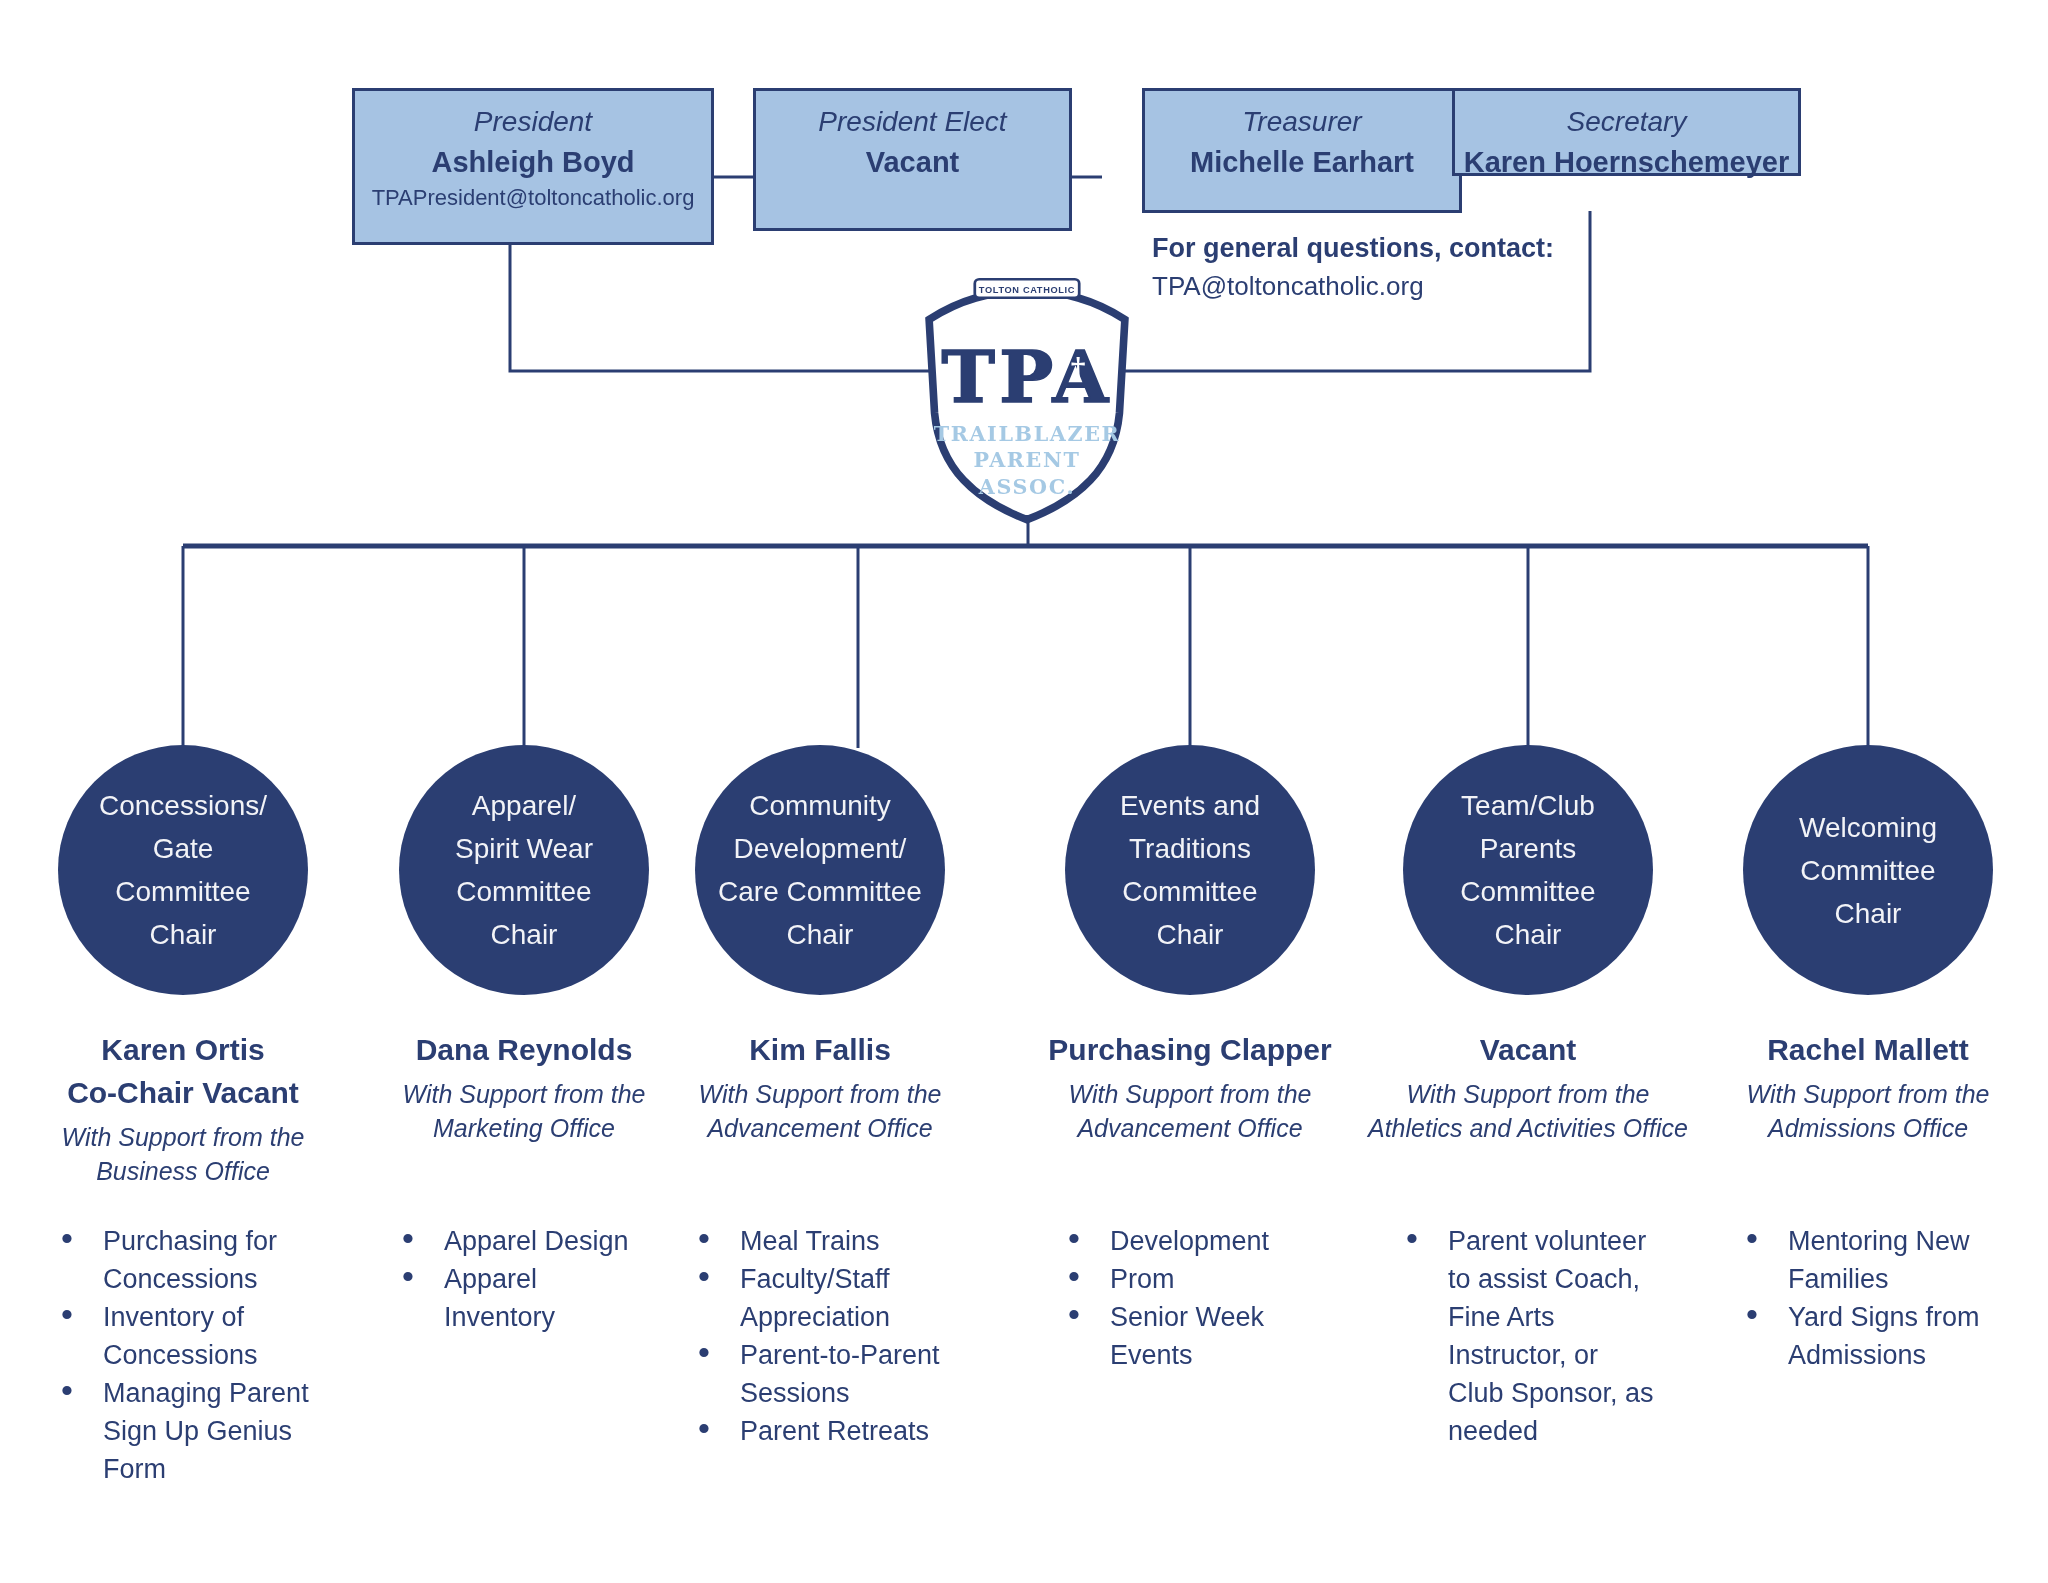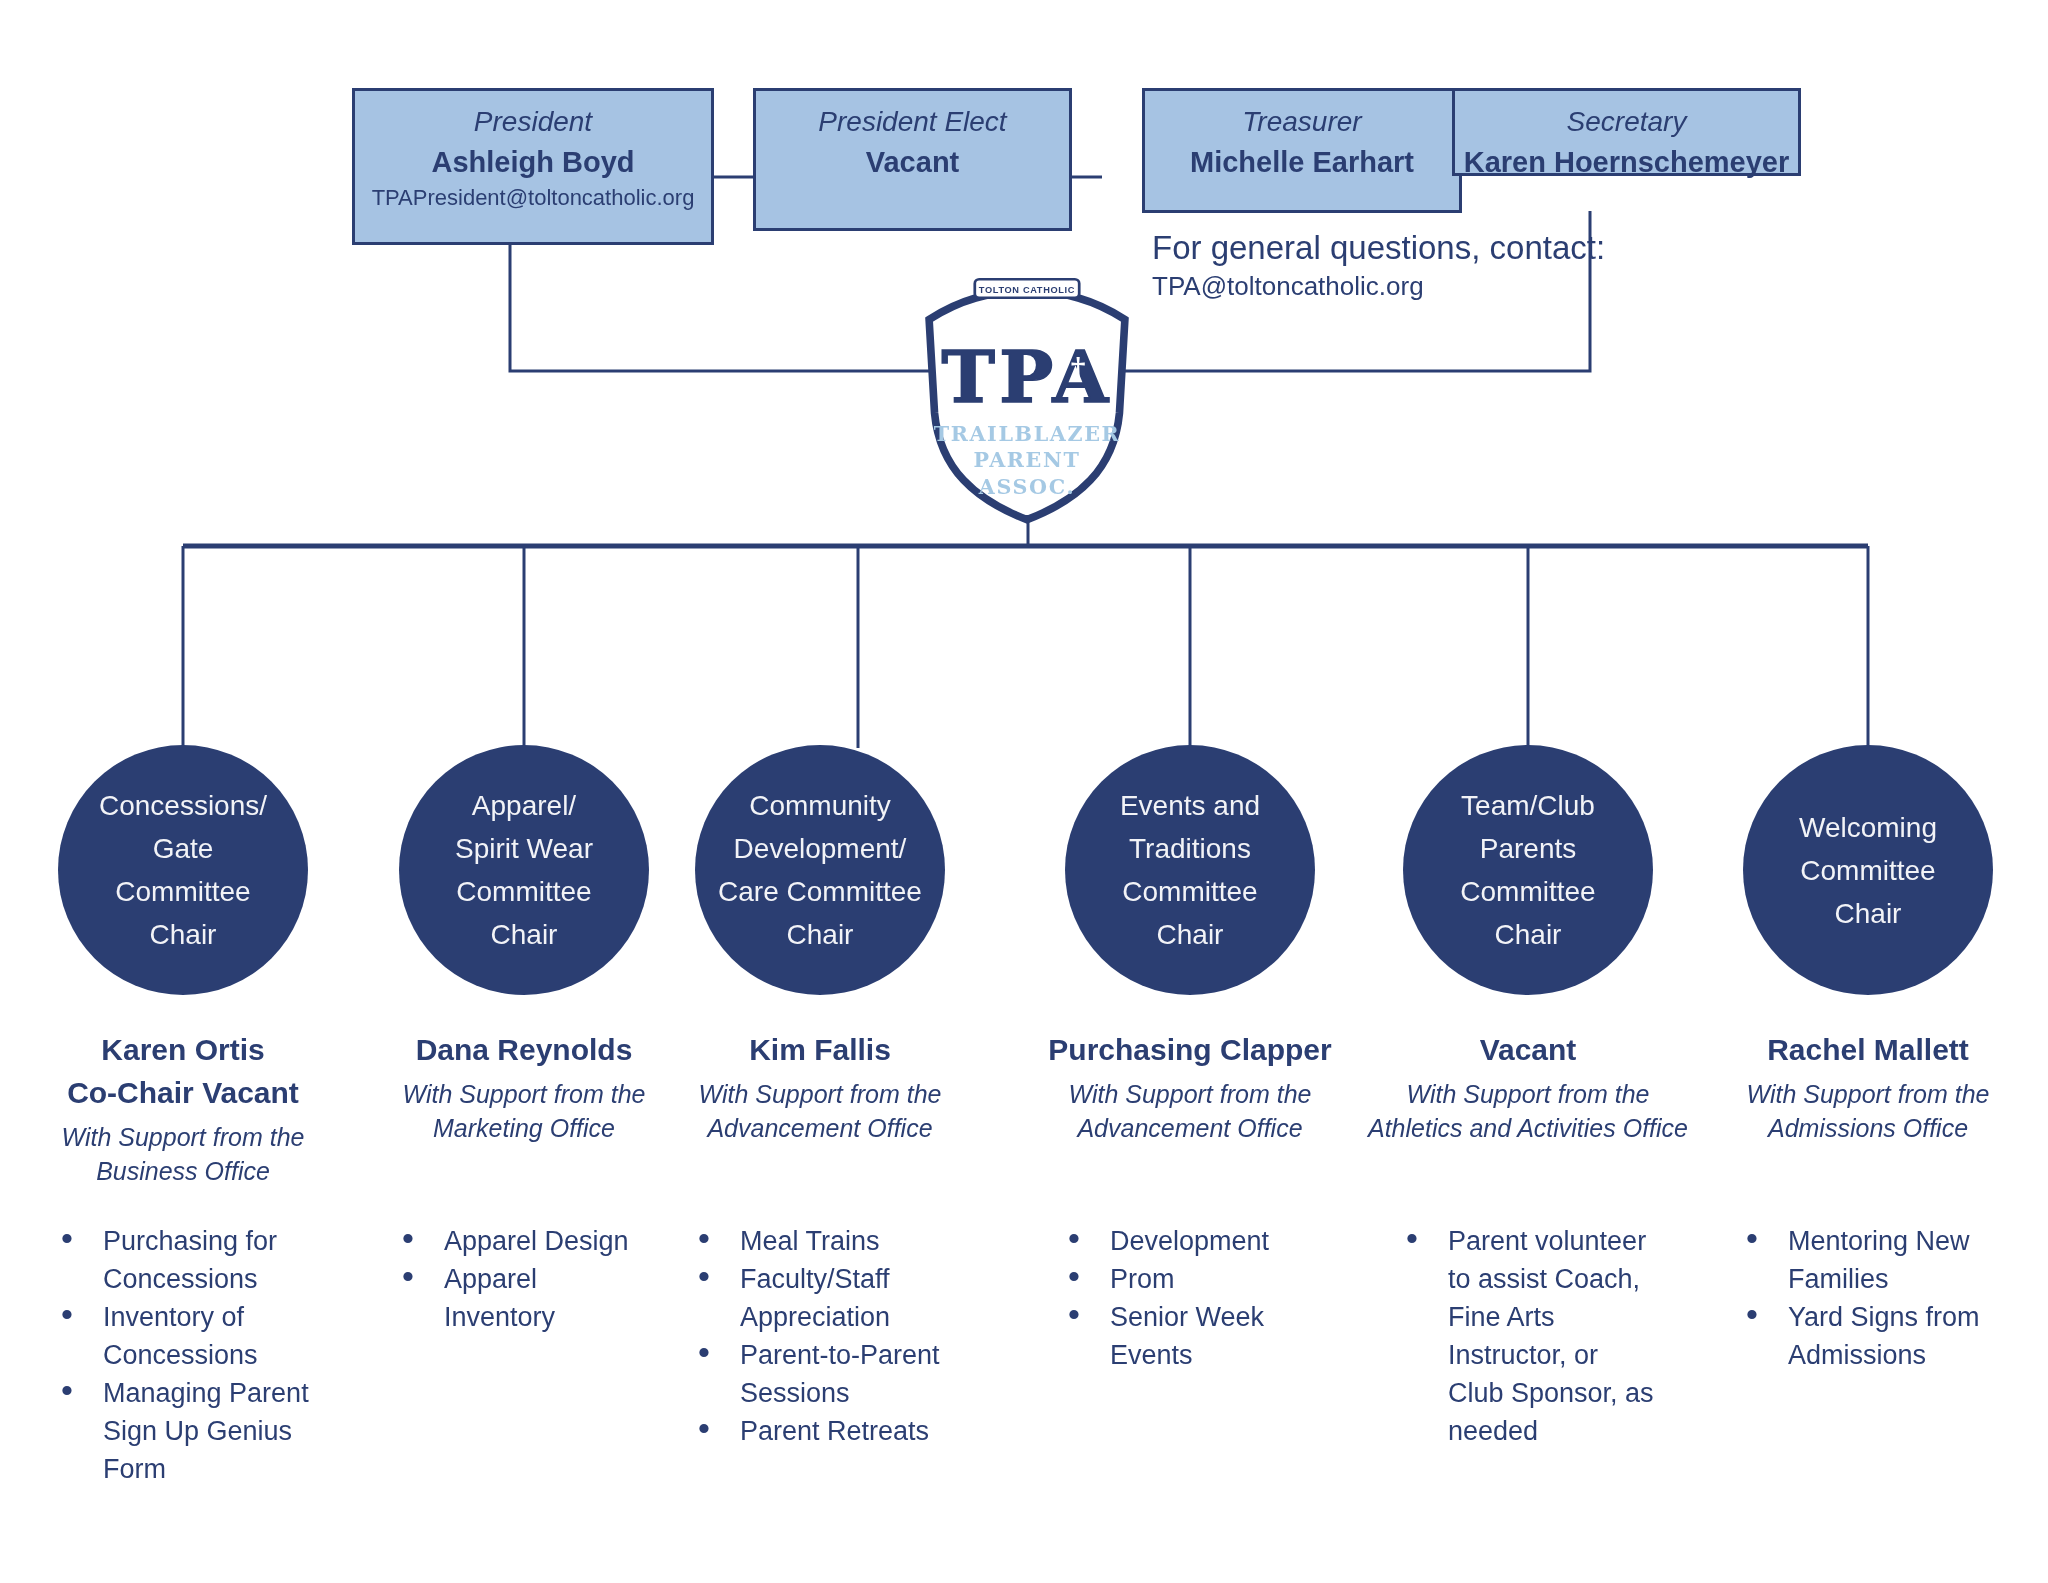--- a/index.html
+++ b/index.html
@@ -15,21 +15,21 @@
     display:flex; flex-direction:column; align-items:center; justify-content:flex-start;
     padding-top:12px; text-align:center;
   }
   .officer-title { font-style:italic; font-size:28px; line-height:38px; }
   .officer-name  { font-weight:bold; font-size:29px; line-height:42px; }
   .officer-email { font-size:22px; line-height:30px; }
   .officer-email:empty { display:none; }
 
   
   .contact { position:absolute; left:1152px; top:230px; }
-  .contact-label { font-weight:normal; font-size:33px; line-height:36px; }
+  .contact-label { font-weight:bold; font-size:27px; line-height:36px; }
   .contact-email { font-size:26px; line-height:40px; }
 
   
   .shield { position:absolute; left:918px; top:276px; }
 
   
   .committee { position:absolute; top:745px; width:360px; height:780px; }
   .circle {
     width:250px; height:250px; border-radius:50%; background:#2b3e72; margin:0 auto;
     display:flex; align-items:center; justify-content:center; text-align:center;

